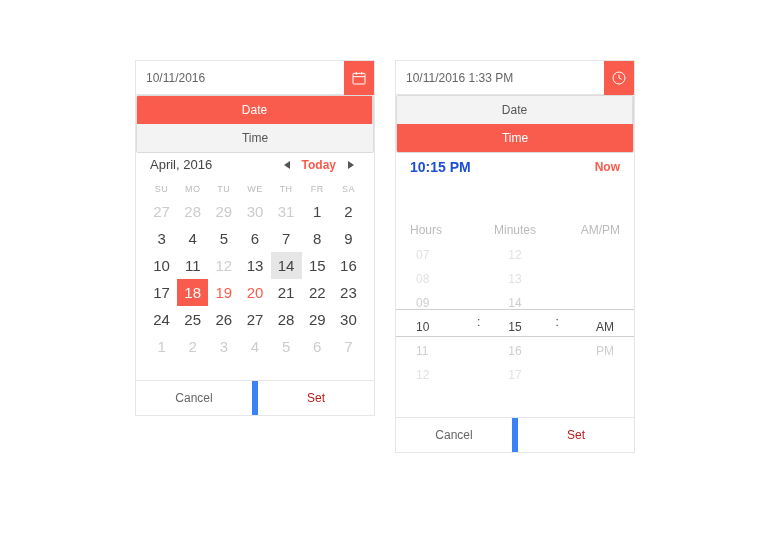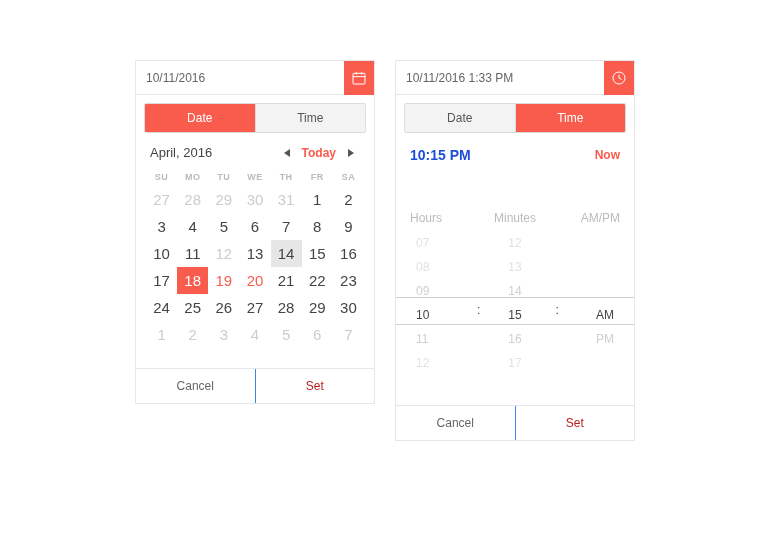--- a/index.html
+++ b/index.html
@@ -2,34 +2,34 @@
 <html><head>
   <meta charset="utf-8">
   <style>
     * { box-sizing: border-box; margin: 0; padding: 0; font-family: Arial, Helvetica, sans-serif; }
     body { width: 770px; height: 550px; background: #fff; display: flex; justify-content: center; align-items: flex-start; padding-top: 60px; gap: 20px; }
     .picker { width: 240px; border: 1px solid #e6e6e6; background: #fff; display: flex; flex-direction: column; justify-content: flex-end; }
     .picker-header { display: flex; align-items: center; height: 34px; border-bottom: 1px solid #e6e6e6; }
     .picker-header-text { flex: 1; padding-left: 10px; font-size: 12px; color: #656565; }
     .icon-btn { width: 30px; height: 34px; background: #f95c4d; display: flex; align-items: center; justify-content: center; cursor: pointer; }
     .icon-btn svg { width: 16px; height: 16px; fill: none; stroke: #fff; stroke-width: 1.5; }
-    .tabs { display: flex; margin: 8px; border: 1px solid #dcdcdc; border-radius: 2px; overflow: hidden; }
+    .tabs { display: flex; margin: 0; border: 1px solid #dcdcdc; border-radius: 2px; overflow: hidden; flex-direction: column; }
     .tab { flex: 1; text-align: center; padding: 7px 0; font-size: 12px; color: #555; cursor: pointer; background: #f3f3f3; }
     .tab.active { background: #f95c4d; color: #fff; }
     .tab:first-child { border-right: 1px solid #dcdcdc; }
     
     
     .cal-nav { display: flex; align-items: center; padding: 4px 14px 2px; }
     .cal-month { flex: 1; font-size: 13px; color: #444; font-weight: 500; }
     .cal-arrow { width: 0; height: 0; cursor: pointer; margin: 0 6px; }
     .arrow-left { border-top: 4px solid transparent; border-bottom: 4px solid transparent; border-right: 6px solid #555; }
     .arrow-right { border-top: 4px solid transparent; border-bottom: 4px solid transparent; border-left: 6px solid #555; }
     .cal-today { font-size: 12px; color: #f95c4d; font-weight: bold; margin: 0 6px; cursor: pointer; }
     .cal-weekdays { display: flex; padding: 10px 10px 4px; }
-    .cal-wd { flex: 1; text-align: center; font-size: 9px; color: #bbb; letter-spacing: 0.5px; font-weight: bold; }
+    .cal-wd { flex: 1; text-align: center; font-size: 9px; color: #bbb; letter-spacing: 0.5px; }
     .cal-grid { padding: 0 10px; }
     .cal-row { display: flex; }
     .cal-cell { flex: 1; text-align: center; font-size: 15px; color: #444; padding: 5px 0; cursor: pointer; position: relative; }
     .cal-cell.dim { color: #ccc; }
     .cal-cell.red { color: #f95c4d; }
     .cal-cell.hover { background: #e6e6e6; }
     .cal-cell.selected { background: #f95c4d; color: #fff; }
     
     
     .time-header { display: flex; justify-content: space-between; align-items: center; padding: 6px 14px 8px; }
@@ -48,21 +48,21 @@
     .time-item { height: 24px; display: flex; align-items: center; font-size: 12px; color: #bbb; }
     .time-item.sel { color: #444; }
     .time-item.fade1 { color: #cfcfcf; }
     .time-item.fade2 { color: #e2e2e2; }
     .time-sep { position: absolute; top: 72px; font-size: 12px; color: #444; }
     .sep1 { left: 34%; }
     .sep2 { left: 67%; }
     
     .footer { display: flex; border-top: 1px solid #e6e6e6; margin-top: 12px; }
     .footer-btn { flex: 1; text-align: center; padding: 10px 0; font-size: 12px; cursor: pointer; color: #666; }
-    .footer-btn:first-child { border-right: 1px solid #3b82f6; }
+    .footer-btn:first-child { border-right: 6px solid #3b82f6; }
     .footer-btn.primary { color: #b91c1c; }
     
     .cal-body { padding-bottom: 8px; }
   </style>
 </head>
 <body>
 
 <div class="picker">
   <div class="picker-header">
     <div class="picker-header-text">10/11/2016</div>

